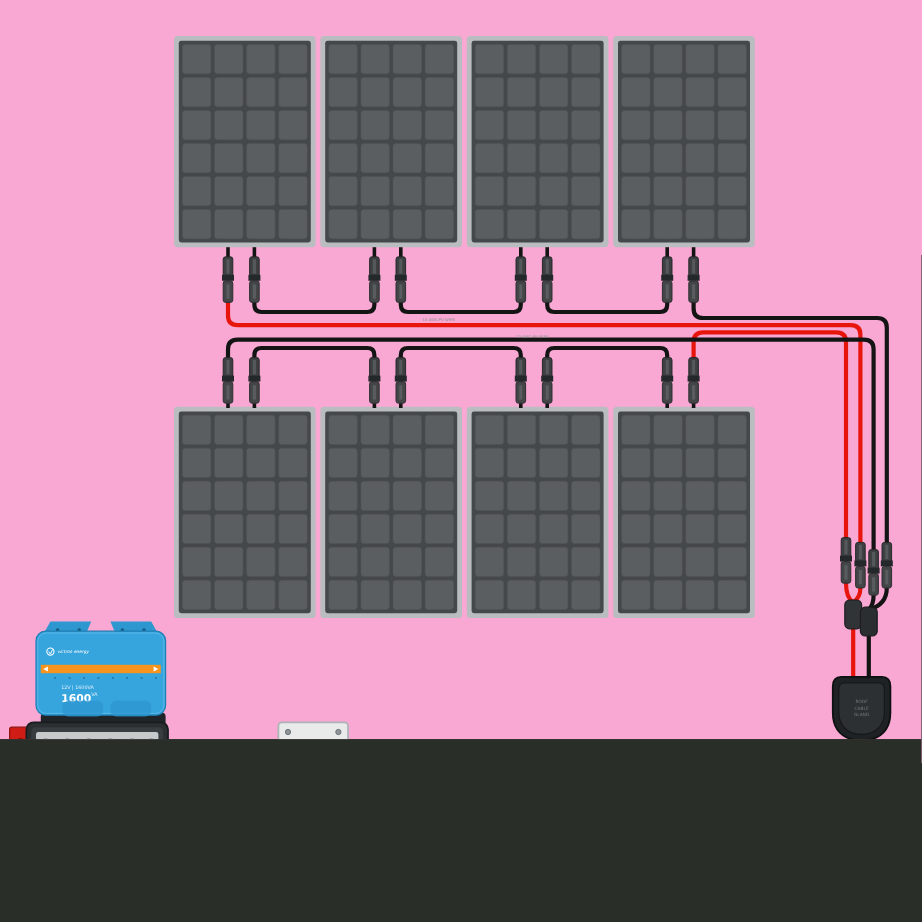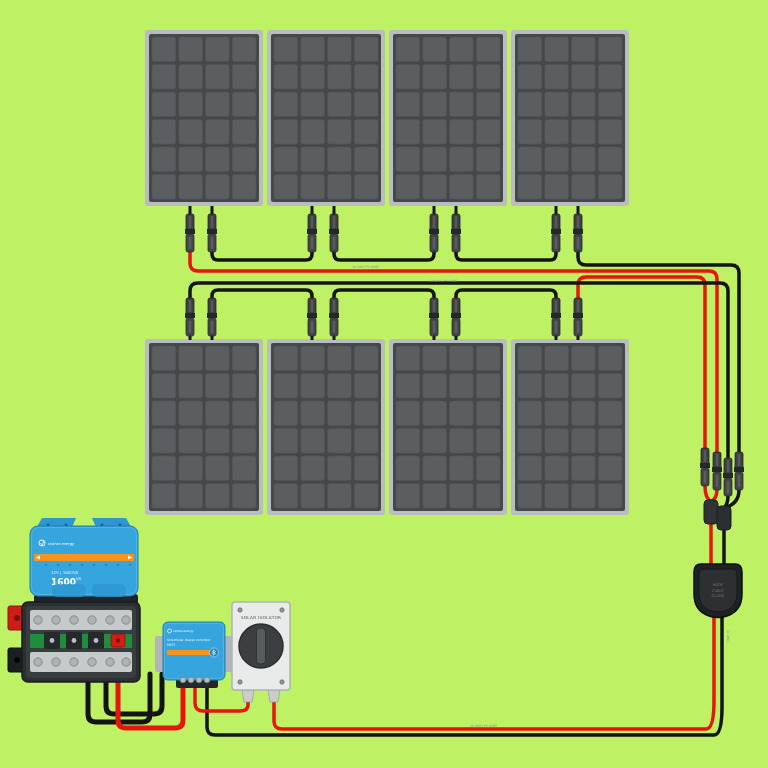--- a/index.html
+++ b/index.html
@@ -1,16 +1,16 @@
 <!DOCTYPE html>
 <html><head>
 <meta charset="utf-8">
 <style>
   html,body{margin:0;padding:0;background:#2a2e28;}
-  .stage{position:relative;width:768px;height:768px;background:#bef264;overflow:hidden;
+  .stage{position:relative;width:768px;height:616px;background:#f9a8d4;overflow:hidden;
          font-family:"DejaVu Sans",sans-serif;}
   svg{display:block;}
   text{font-family:"DejaVu Sans",sans-serif;}
 </style>
 </head>
 <body>
 
 <div class="stage">
 <svg width="768" height="768" viewBox="0 0 768 768">
 

